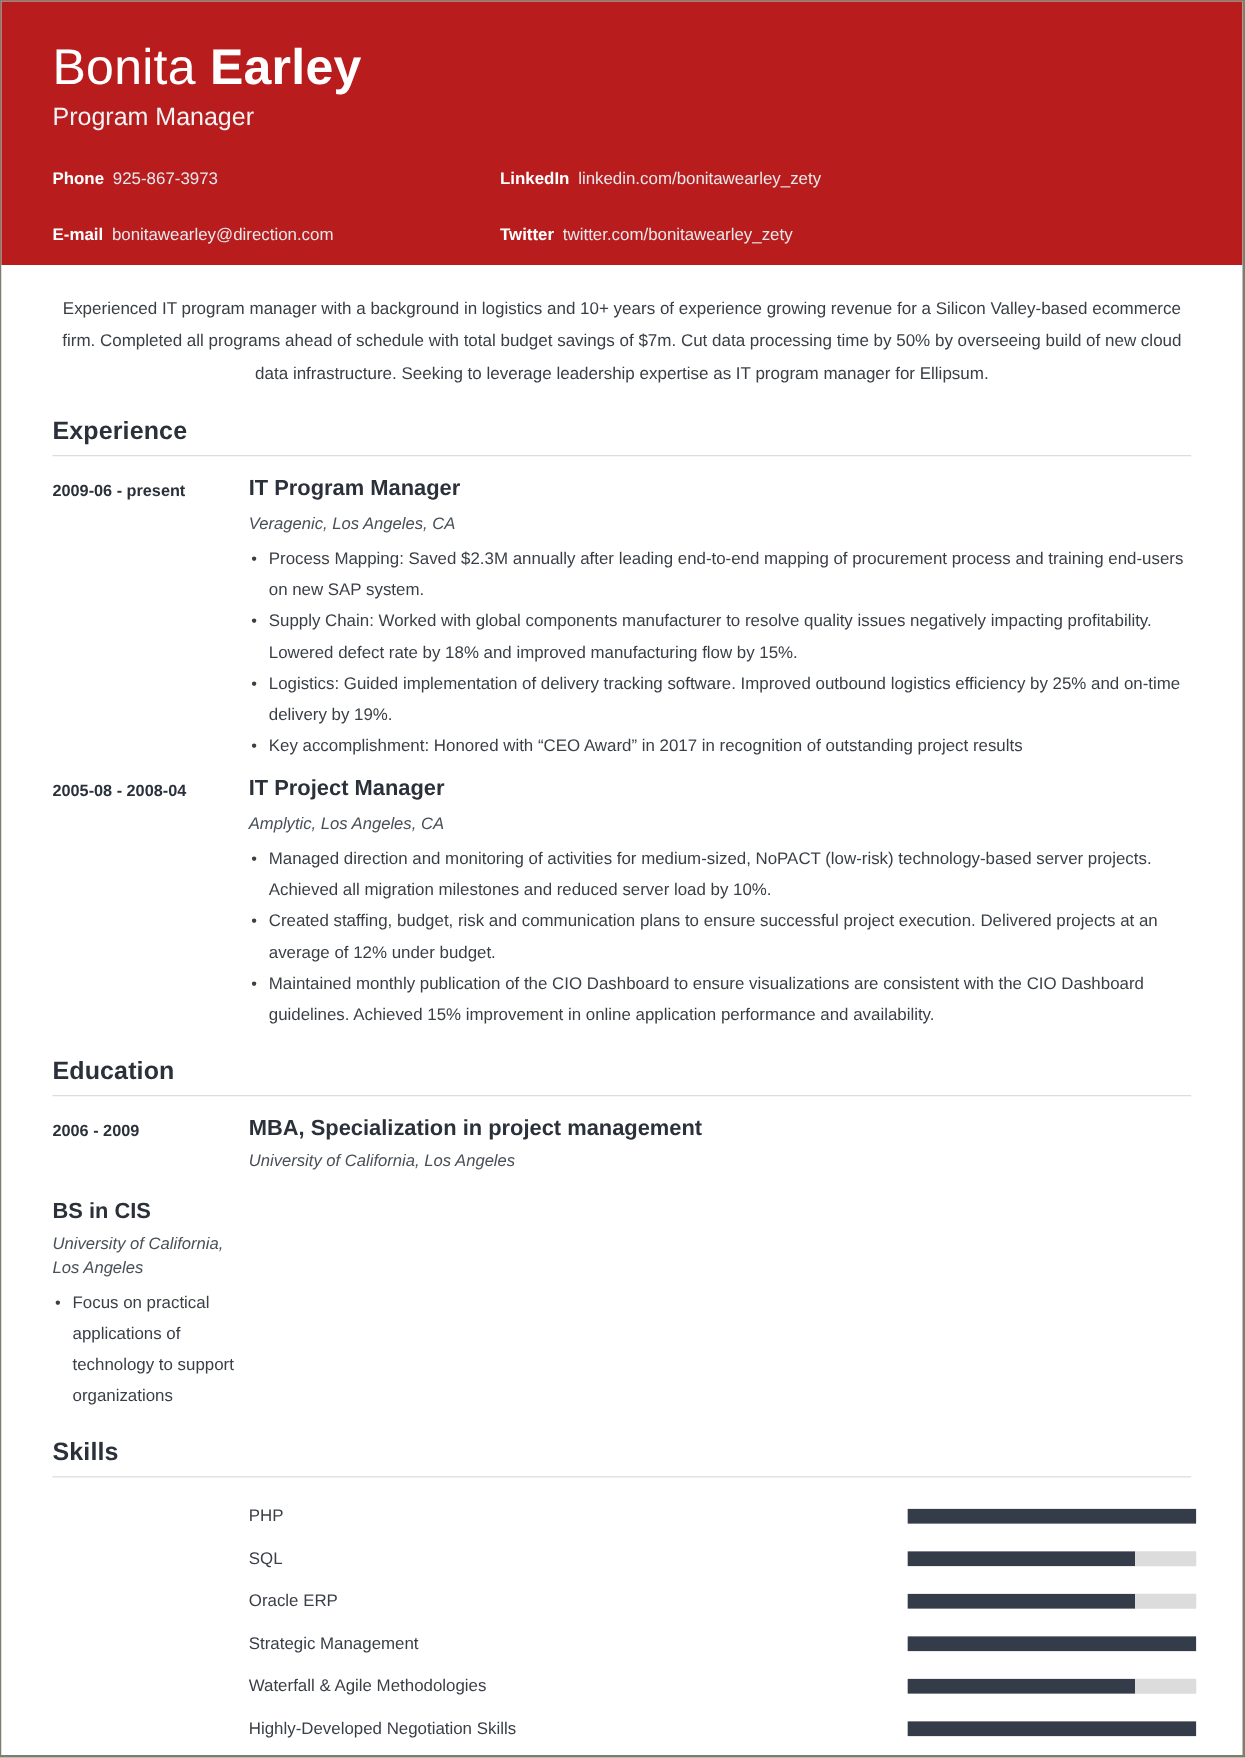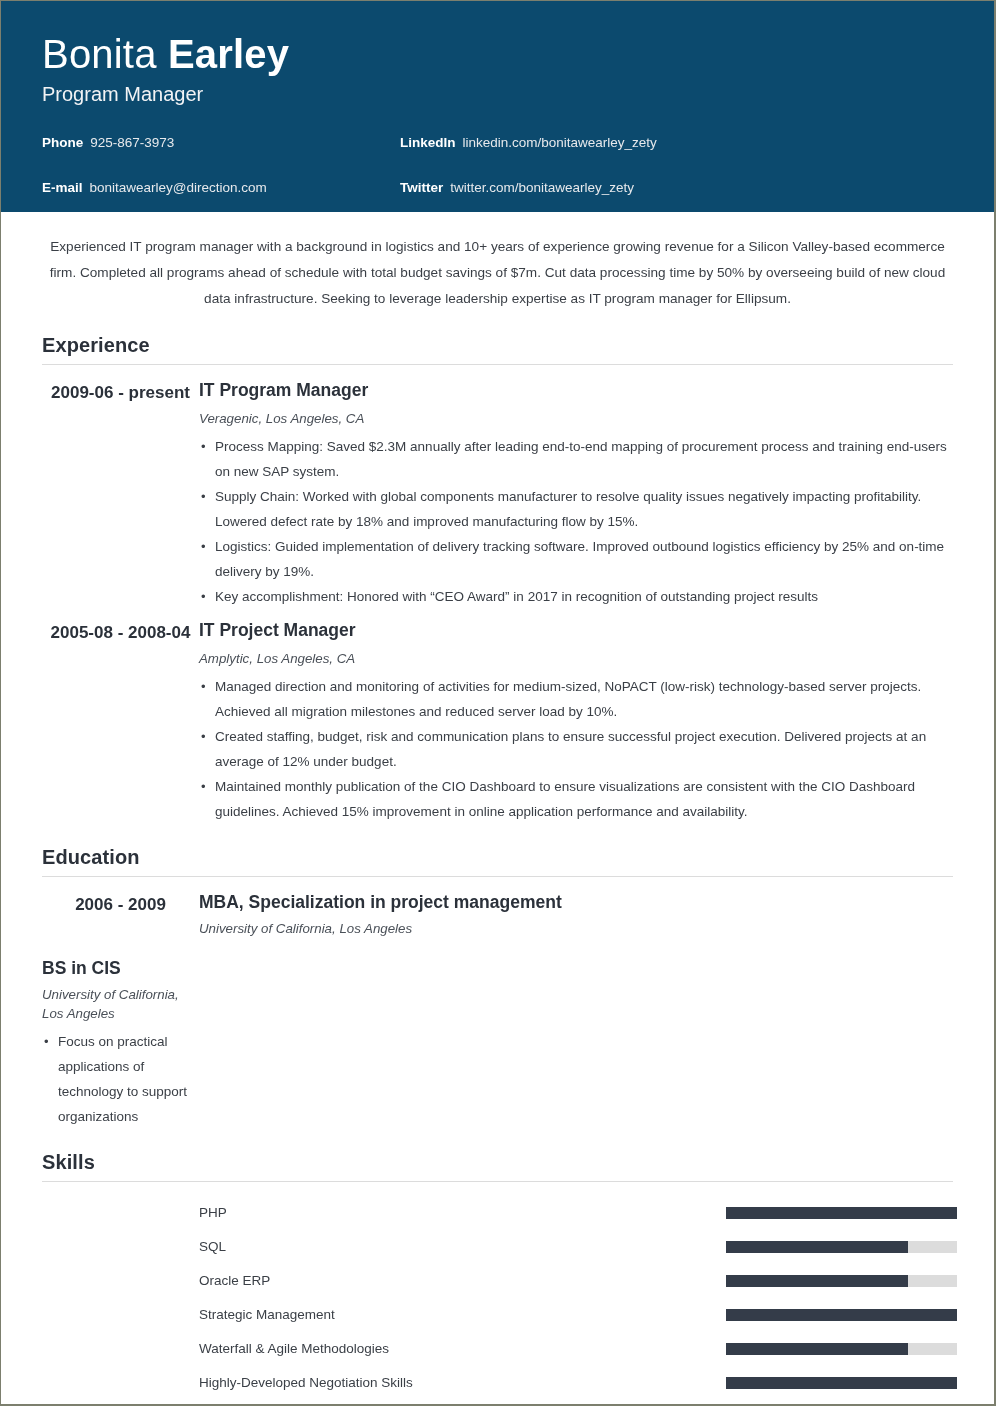--- a/index.html
+++ b/index.html
@@ -23,21 +23,21 @@
     height: 1406px;
     background: #ffffff;
     border: 1px solid #7c7f6e;
     border-right-width: 2px;
     border-bottom-width: 2px;
     overflow: hidden;
   }
 
   
   .resume-header {
-    background: #0c4a6e;
+    background: #b91c1c;
     color: #ffffff;
     padding: 30px 41px 12px 41px;
     box-sizing: border-box;
     height: 211px;
   }
   .full-name {
     font-size: 40px;
     line-height: 46px;
     font-weight: 400;
     letter-spacing: 0.2px;
@@ -101,26 +101,25 @@
     background: #dcdcdc;
     margin-bottom: 14px;
   }
 
   .entry {
     display: grid;
     grid-template-columns: 157px 1fr;
     margin-bottom: 10px;
   }
   .entry-date {
-    font-size: 17px;
+    font-size: 13px;
     font-weight: 700;
     color: #2b313a;
     padding-top: 5px;
     line-height: 17px;
-    text-align: center;
   }
   .entry-main { }
   .entry-role {
     font-size: 17.5px;
     font-weight: 700;
     color: #2b313a;
     margin: 0 0 8px 0;
     line-height: 22px;
   }
   .entry-org {

